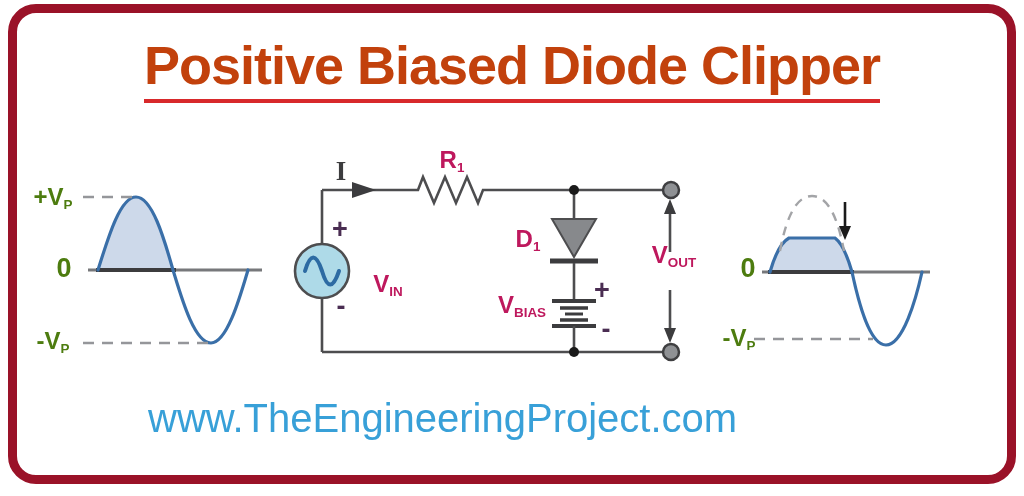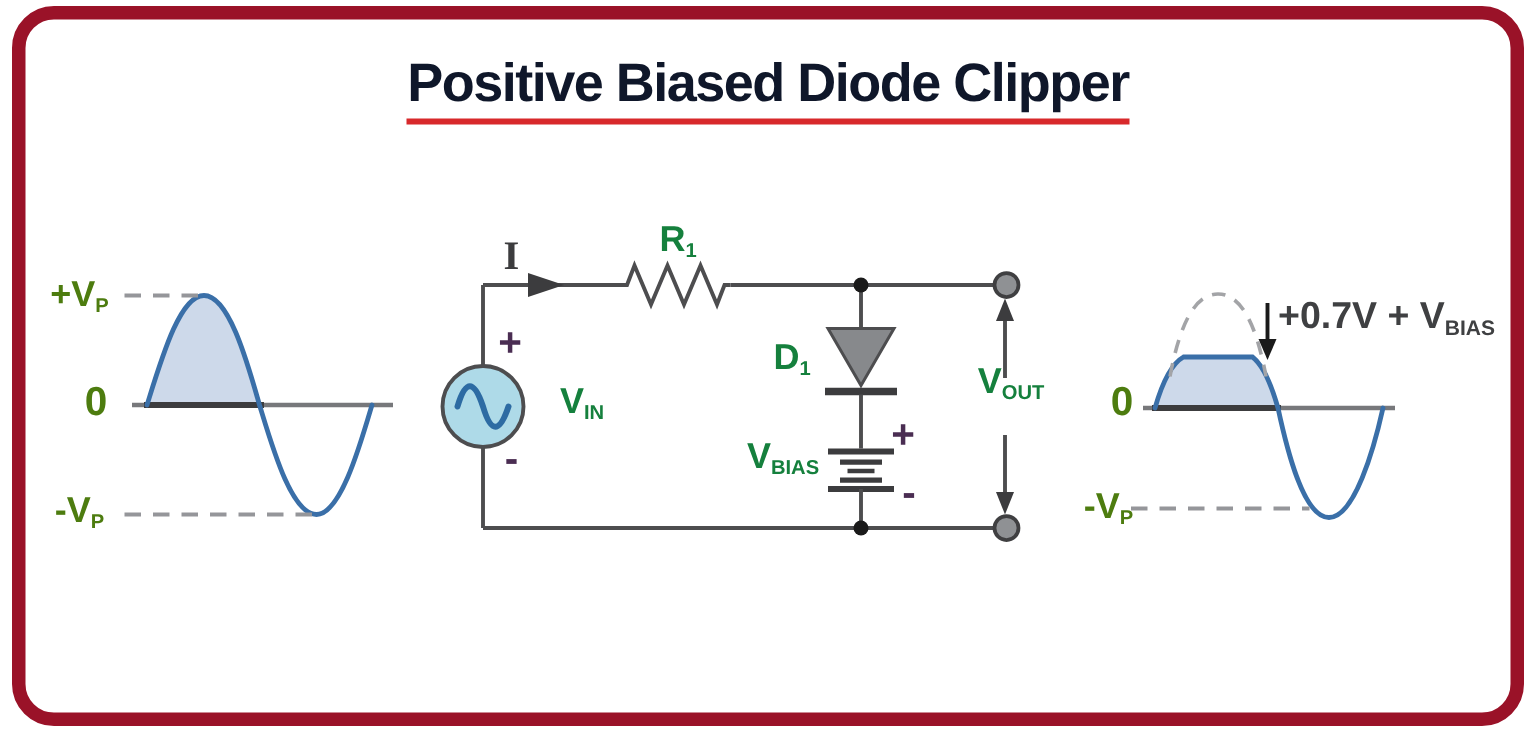--- a/index.html
+++ b/index.html
@@ -8,31 +8,31 @@
     font-family:"Liberation Sans",sans-serif;overflow:hidden;
   }
   .frame{
     position:absolute;top:4px;left:8px;right:8px;bottom:12px;
     border:9px solid #9a1228;border-radius:28px;pointer-events:none;
   }
   .title-wrap{
     position:absolute;top:34px;left:0;width:100%;text-align:center;
   }
   .title-wrap span{
-    display:inline-block;color:#0f172a;font-weight:bold;font-size:36px;
+    display:inline-block;color:#c2410c;font-weight:bold;font-size:54px;
     letter-spacing:-1px;border-bottom:4px solid #d8292b;padding-bottom:3px;
     font-family:"Liberation Sans",sans-serif;
   }
   svg.draw{position:absolute;left:0;top:0;}
   .lbl{
     position:absolute;transform:translate(-50%,-50%);white-space:nowrap;
     font-weight:bold;color:#4d7c0f;font-size:24px;line-height:1;
   }
   .lbl sub{font-size:0.56em;vertical-align:-0.3em;letter-spacing:0;}
-  .lbl.circuit{color:#15803d;}
+  .lbl.circuit{color:#be185d;}
   .lbl.serif{font-family:"Liberation Serif",serif;font-size:27px;color:#3c3c3e;}
   .lbl.sign{color:#4a2d52;font-size:27px;}
   .lbl.left-anchor{transform:translate(0,-50%);}
   .lbl.cliplab{font-size:25px;color:#3f4042;}
   .website{
     position:absolute;left:148px;top:396px;font-size:40px;color:#38a0d8;
     font-family:"Liberation Sans",sans-serif;letter-spacing:0px;
   }
 </style>
 </head>
@@ -102,24 +102,24 @@
   </svg>
 
   <span class="lbl" style="left:53px;top:198px;"><span>+V</span><sub>P</sub></span>
   <span class="lbl" style="left:64px;top:268px;font-size:27px;">0</span>
   <span class="lbl" style="left:53px;top:342px;"><span>-V</span><sub>P</sub></span>
 
   <span class="lbl serif" style="left:341px;top:171px;">I</span>
   <span class="lbl circuit" style="left:452px;top:161px;"><span>R</span><sub>1</sub></span>
   <span class="lbl sign" style="left:340px;top:229px;">+</span>
   <span class="lbl sign" style="left:341px;top:306px;">-</span>
-  <span class="lbl circuit" style="left:388px;top:269px;"><span>V</span><sub>IN</sub></span>
+  <span class="lbl circuit" style="left:388px;top:285px;"><span>V</span><sub>IN</sub></span>
   <span class="lbl circuit" style="left:528px;top:240px;text-align:center;"><span>D</span><sub>1</sub></span>
   <span class="lbl circuit" style="left:522px;top:306px;text-align:right;"><span>V</span><sub>BIAS</sub></span>
   <span class="lbl sign" style="left:602px;top:290px;">+</span>
   <span class="lbl sign" style="left:606px;top:329px;">-</span>
   <span class="lbl circuit" style="left:674px;top:256px;"><span>V</span><sub>OUT</sub></span>
 
-  <span class="lbl left-anchor cliplab" style="left:852px;top:212px;"><span>+0.7V + V</span><sub>BIAS</sub></span>
   <span class="lbl" style="left:748px;top:268px;font-size:27px;">0</span>
   <span class="lbl" style="left:739px;top:339px;"><span>-V</span><sub>P</sub></span>
 
+  <div class="website">www.TheEngineeringProject.com</div>
 </div>
 
 </body></html>

